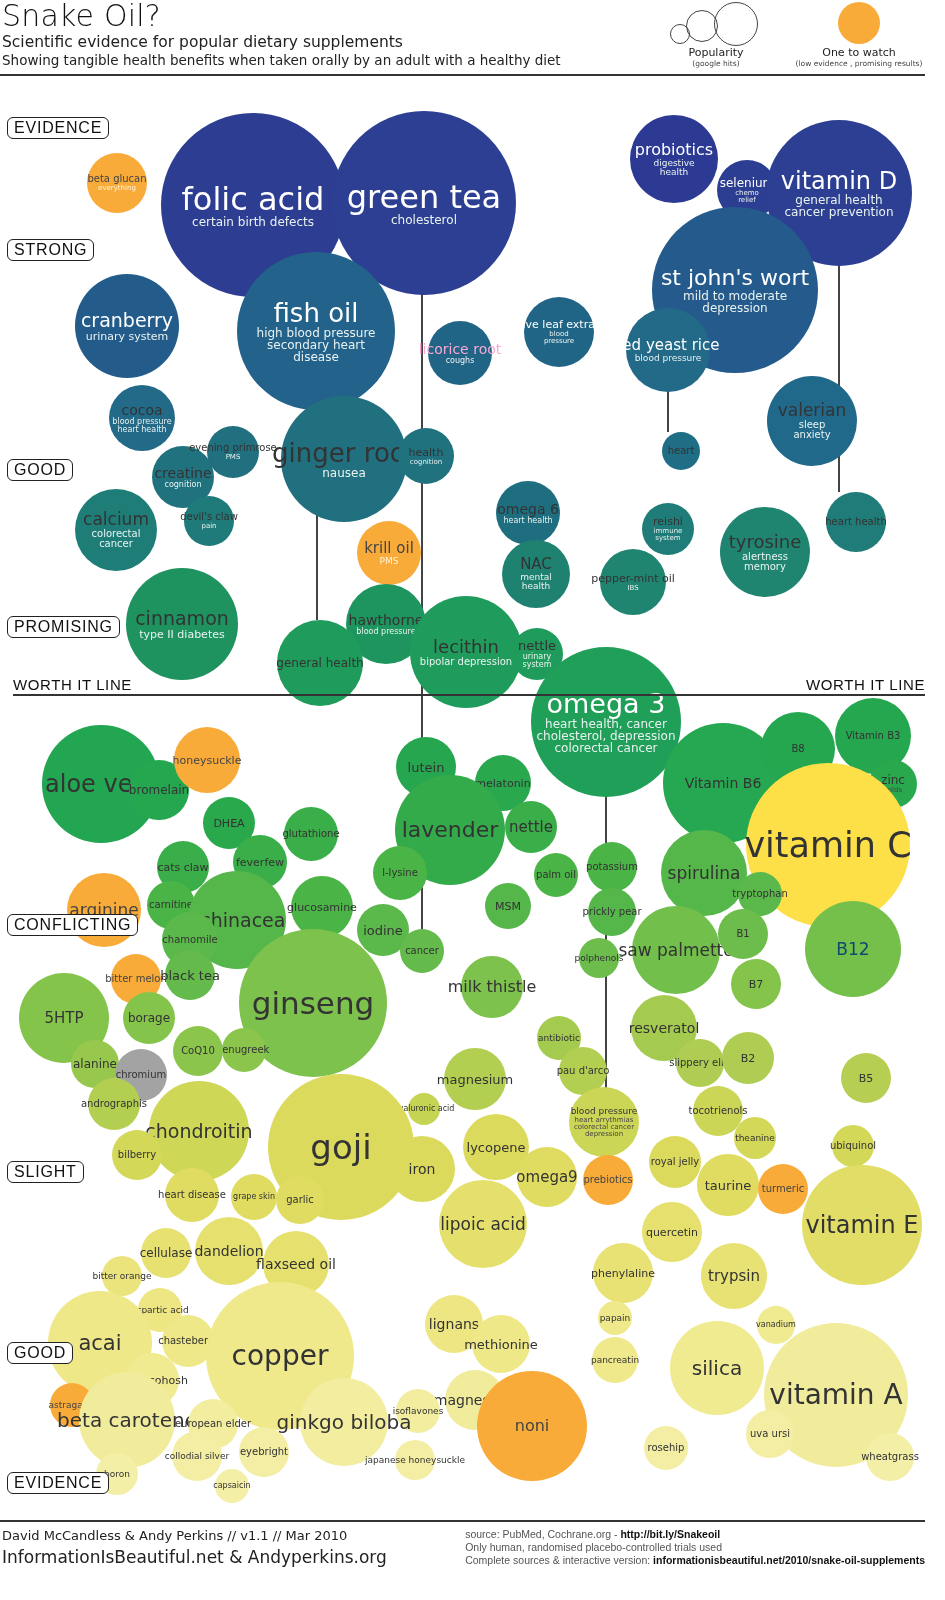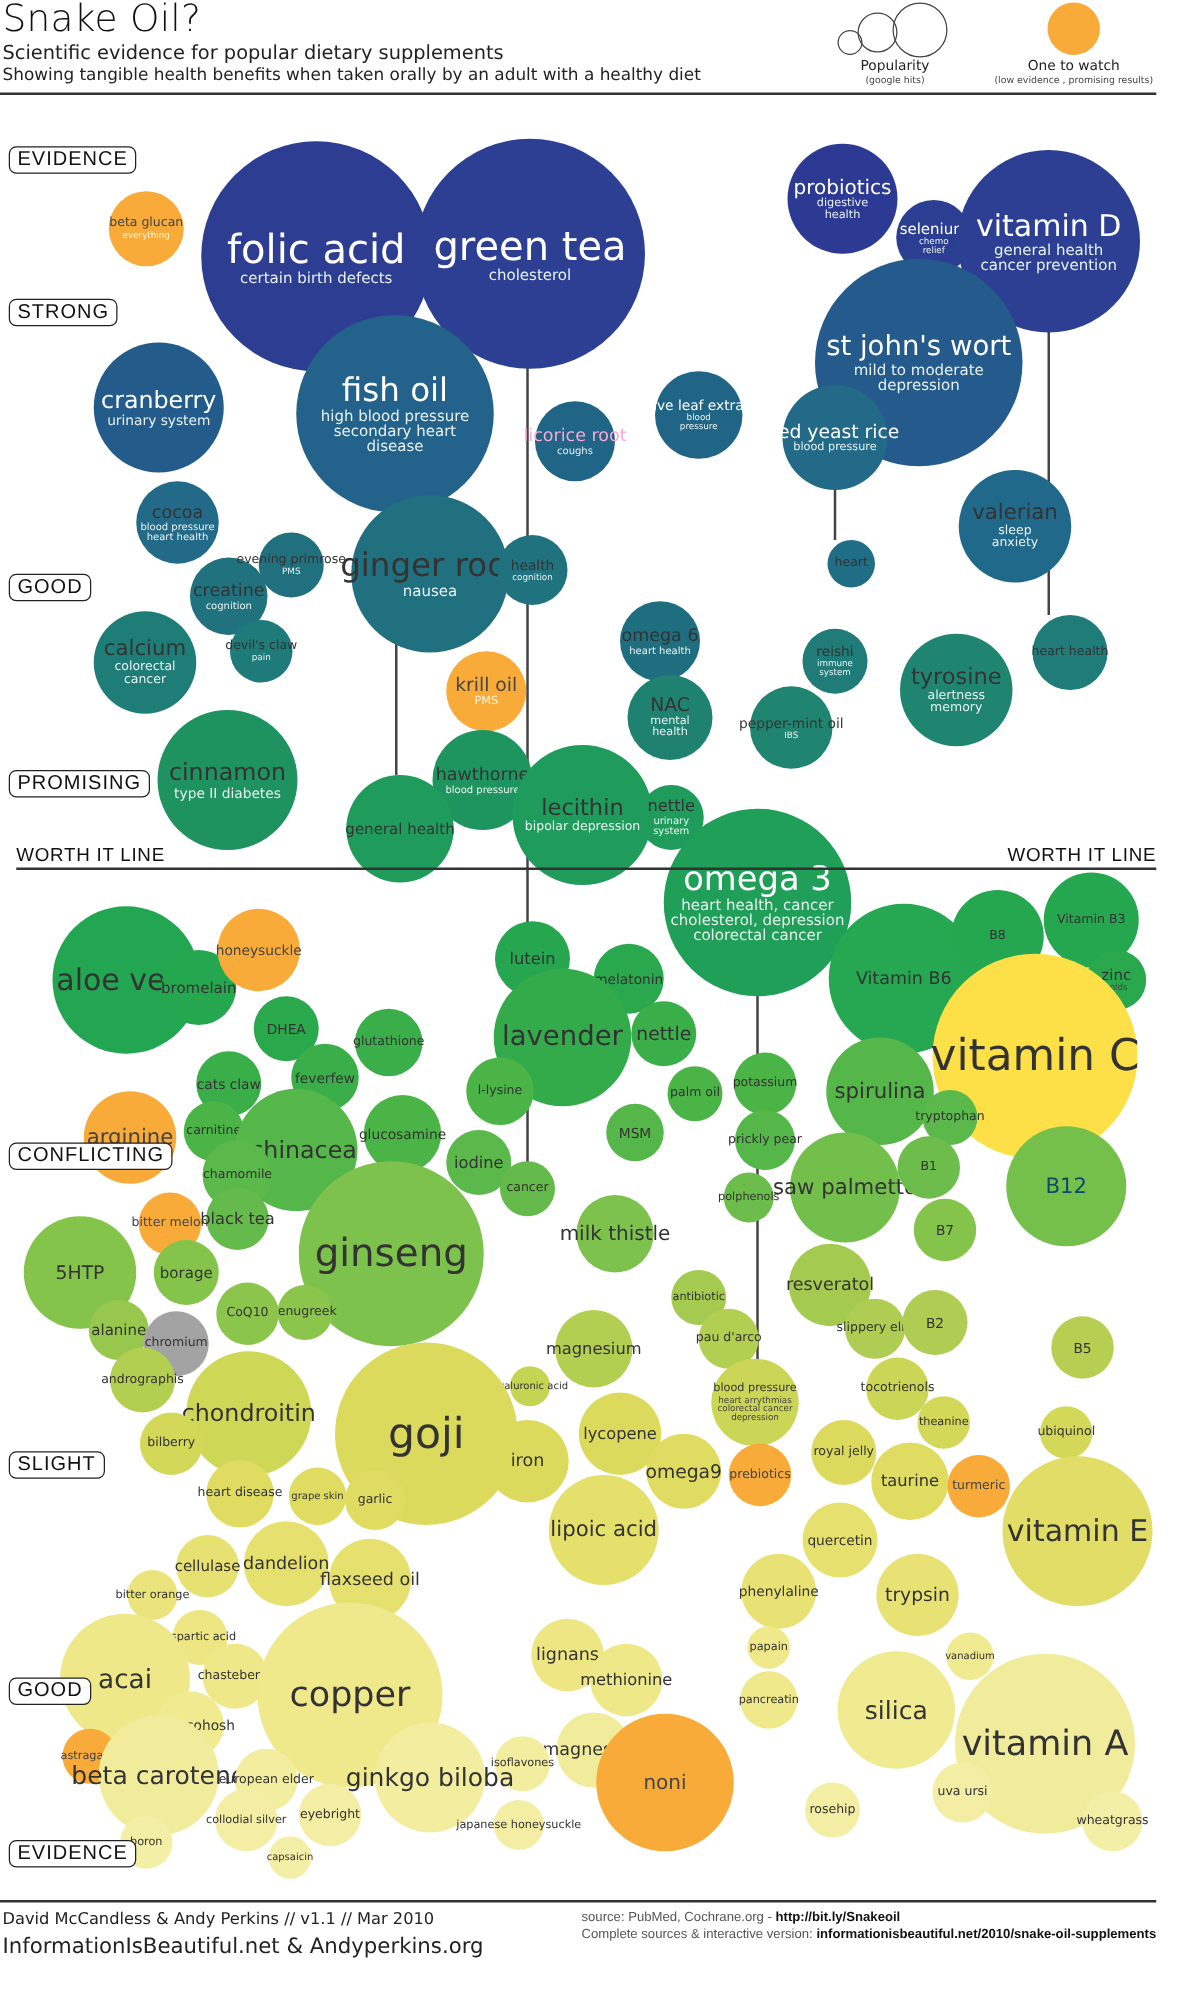--- a/index.html
+++ b/index.html
@@ -541,14 +541,15 @@
 <div class="tier" style="top:914px;">CONFLICTING</div>
 <div class="tier" style="top:1161px;">SLIGHT</div>
 <div class="tier" style="top:1342px;">GOOD</div>
 <div class="tier" style="top:1472px;">EVIDENCE</div>
 
 <div class="hr" style="top:1520px;"></div>
 <div class="foot-left1">David McCandless &amp; Andy Perkins // v1.1 // Mar 2010</div>
 <div class="foot-left2">InformationIsBeautiful.net &amp; Andyperkins.org</div>
 <div class="foot-right">
   <div><span>source: PubMed, Cochrane.org - </span><b>http://bit.ly/Snakeoil</b></div>
+  <div>Only human, randomised placebo-controlled trials used</div>
   <div><span>Complete sources &amp; interactive version: </span><b>informationisbeautiful.net/2010/snake-oil-supplements</b></div>
 </div>
 
 </body></html>

